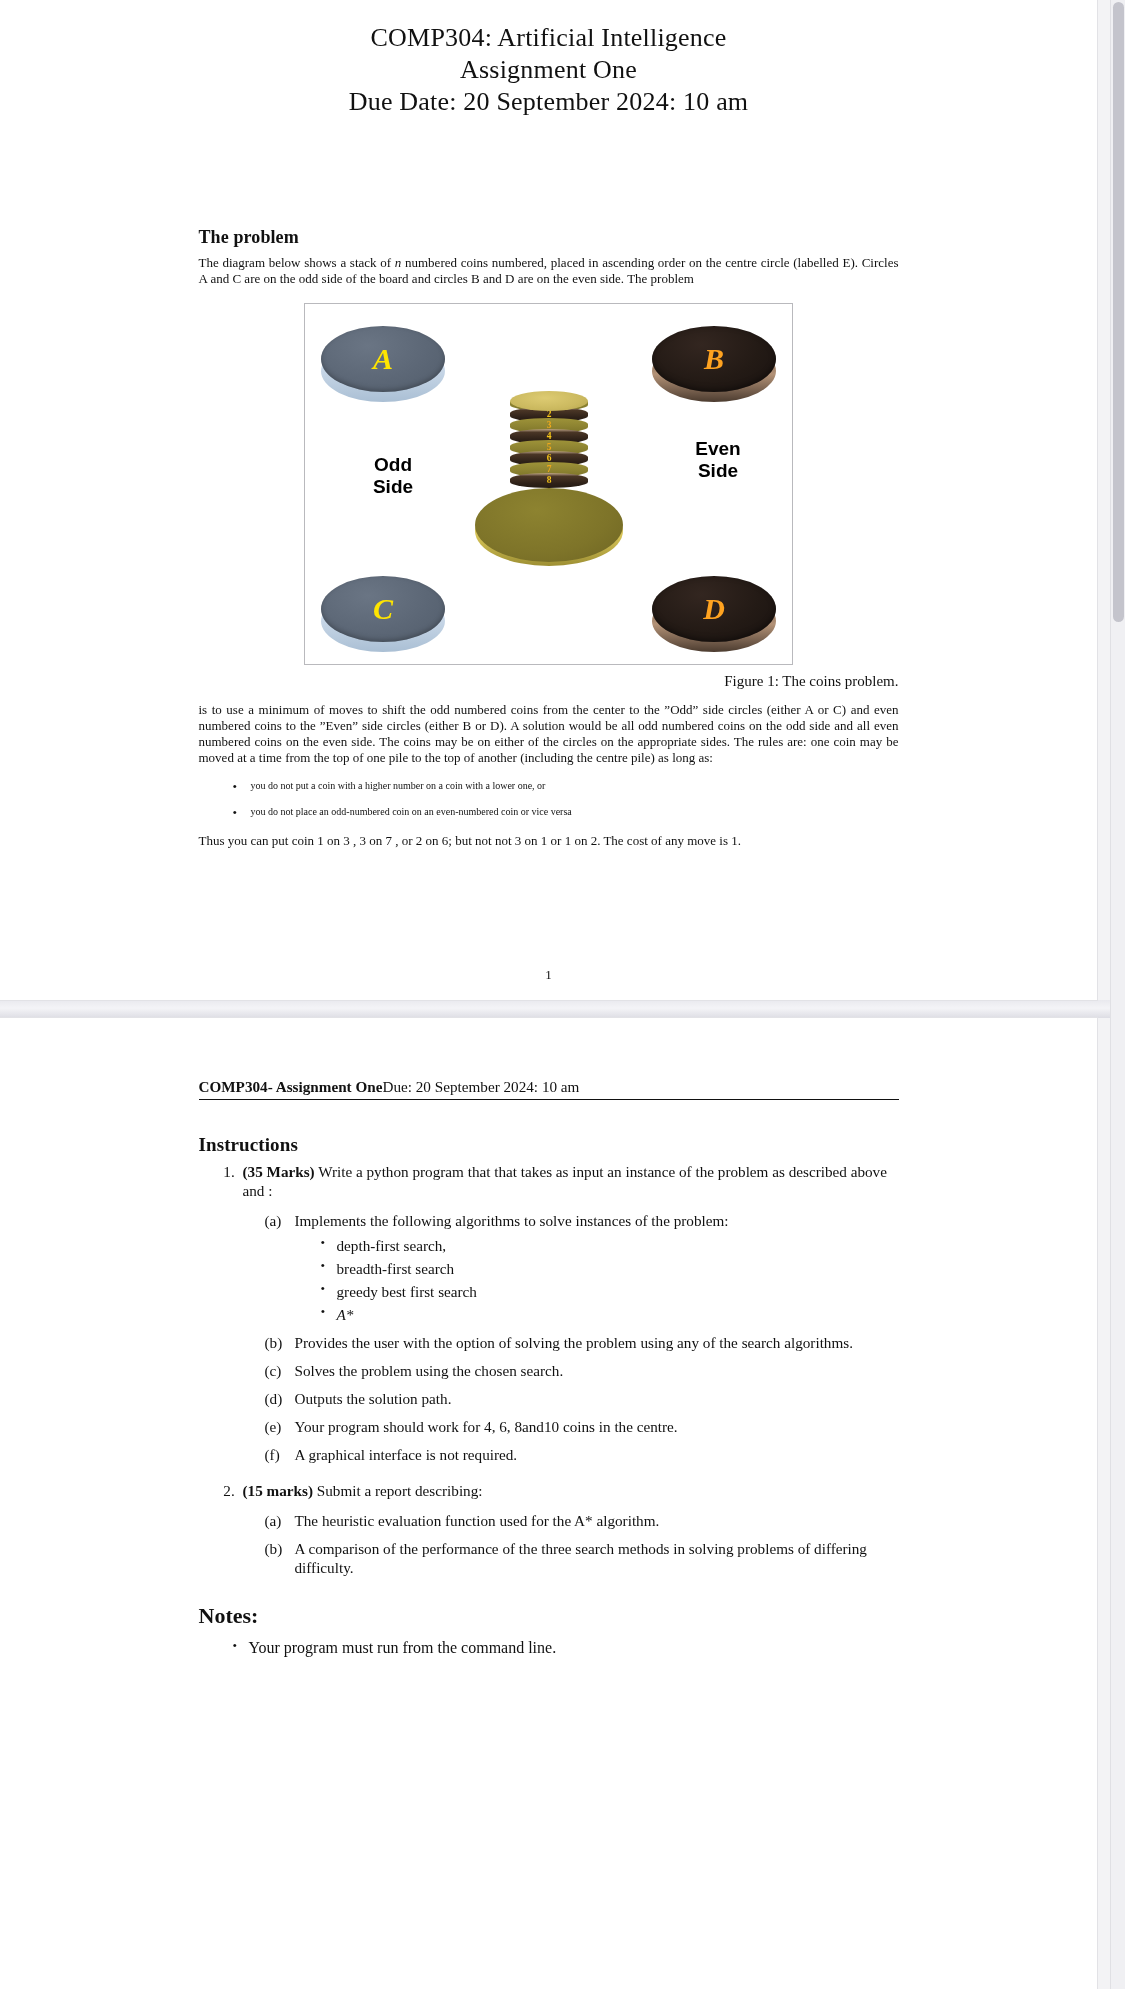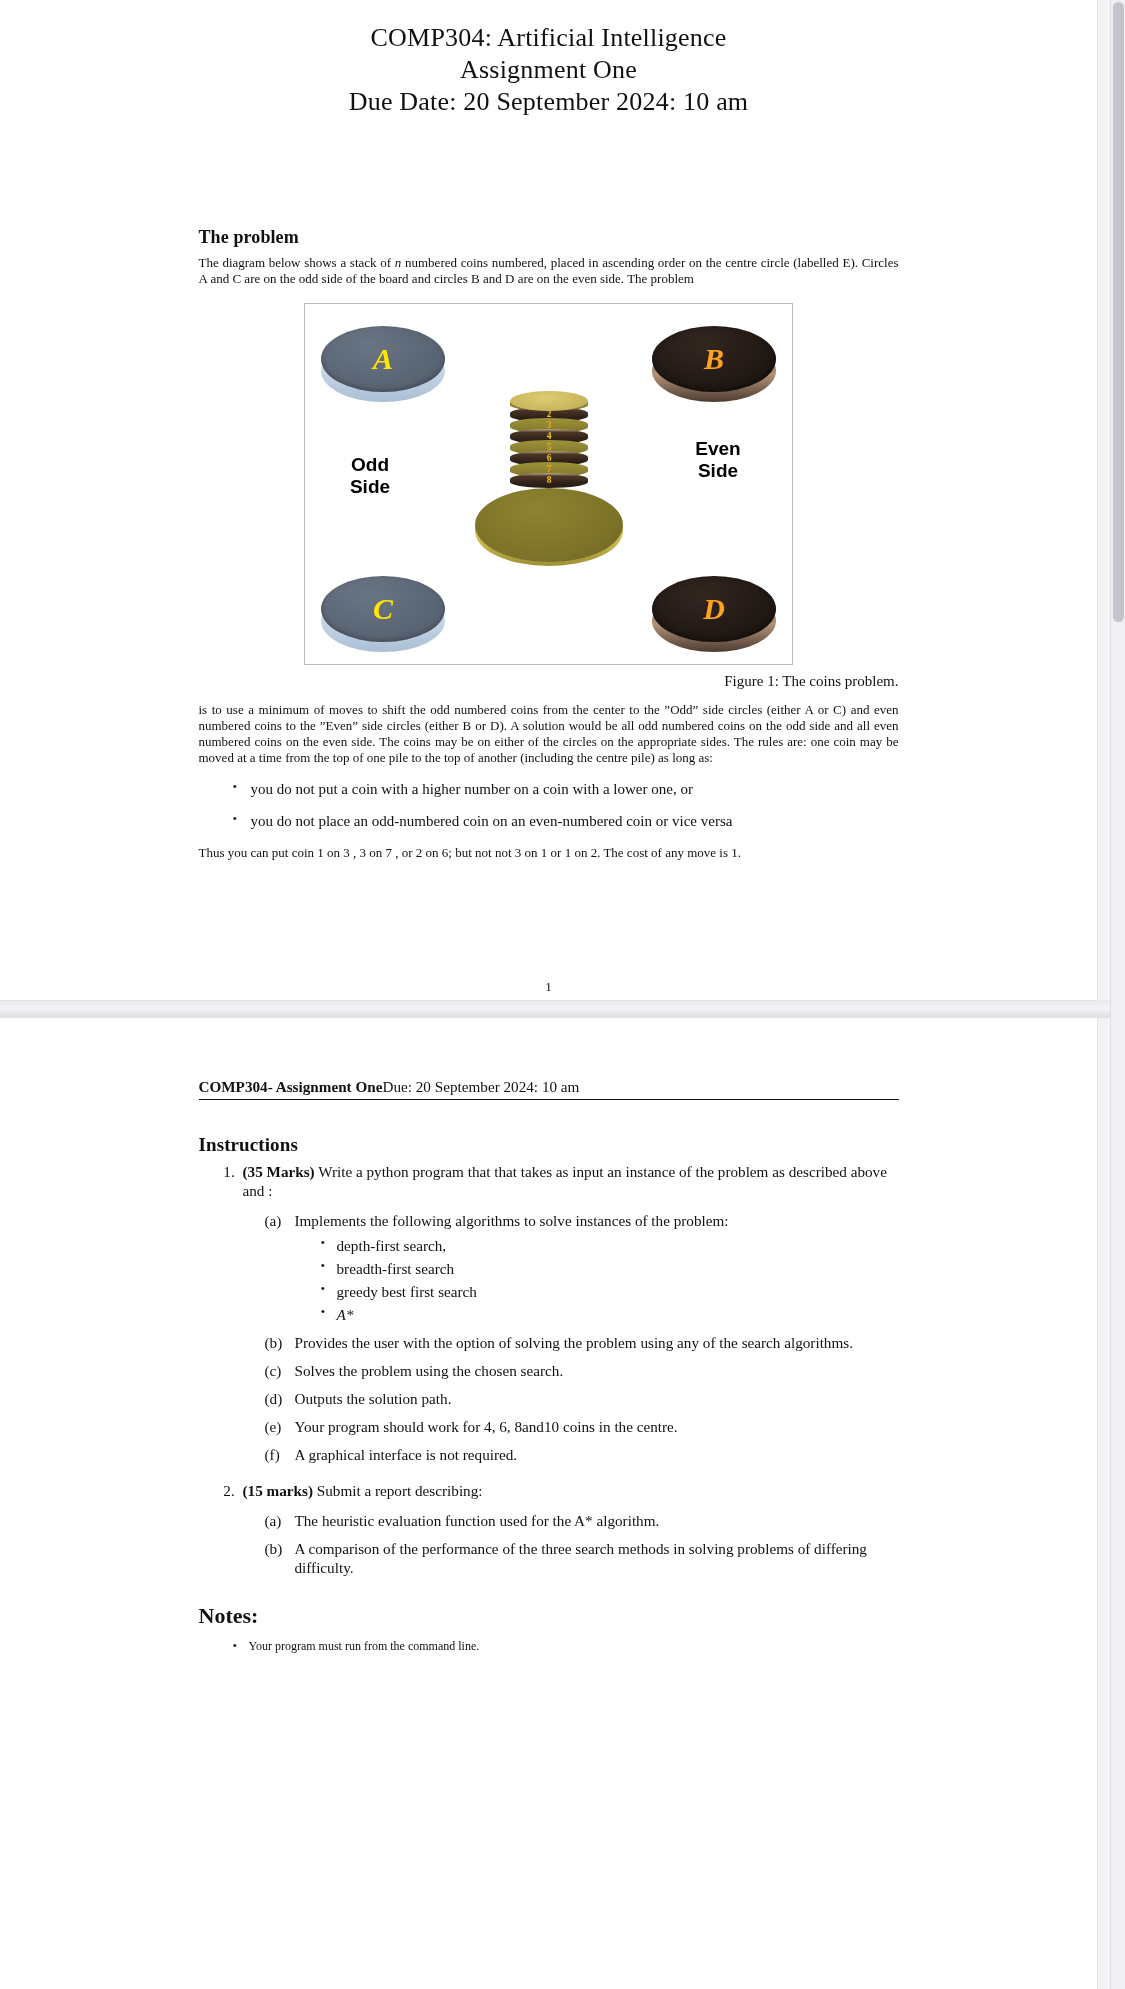--- a/index.html
+++ b/index.html
@@ -81,21 +81,21 @@
     margin: 0 0 8px 0;
     hyphens: none;
   }
   .it { font-style: italic; }
   .mathvar { font-style: italic; font-family: "Liberation Serif", serif; }
 
   ul.rules {
     list-style: none;
     margin: 14px 0 14px 0;
     padding: 0 0 0 34px;
-    font-size: 15px;
+    font-size: 10px;
   }
   ul.rules li {
     position: relative;
     padding-left: 18px;
     margin-bottom: 14px;
     line-height: 1.25;
   }
   ul.rules li::before {
     content: "\2022";
     position: absolute;
@@ -283,21 +283,21 @@
   }
   ul.inner li::before {
     content: "\2022";
     position: absolute; left: 0; top: -1px;
     font-size: 13px;
   }
   ul.notes-list {
     list-style: none;
     margin: 6px 0 0 0;
     padding-left: 34px;
-    font-size: 12px;
+    font-size: 16px;
   }
   ul.notes-list li {
     position: relative;
     padding-left: 16px;
     margin-bottom: 6px;
   }
   ul.notes-list li::before {
     content: "\2022";
     position: absolute; left: 0; top: -1px;
     font-size: 13px;
@@ -353,21 +353,21 @@
             </div>
           </div>
 
           <div class="disc even" style="right:16px; bottom:22px; width:124px; height:66px;">
             <div class="rim" style="top:14px; height:62px;"></div>
             <div class="face" style="font-size:30px;">
               <span>D</span>
             </div>
           </div>
 
-          <div class="side-label" style="left:9px; top:150px; width:112px;">
+          <div class="side-label" style="left:32px; top:150px; width:112px;">
             <div>Odd</div>
             <div>Side</div>
           </div>
 
           <div class="side-label" style="right:18px; top:134px; width:112px;">
             <div>Even</div>
             <div>Side</div>
           </div>
 
           <div class="pile" style="left:170px; top:88px; width:148px; height:180px;">

